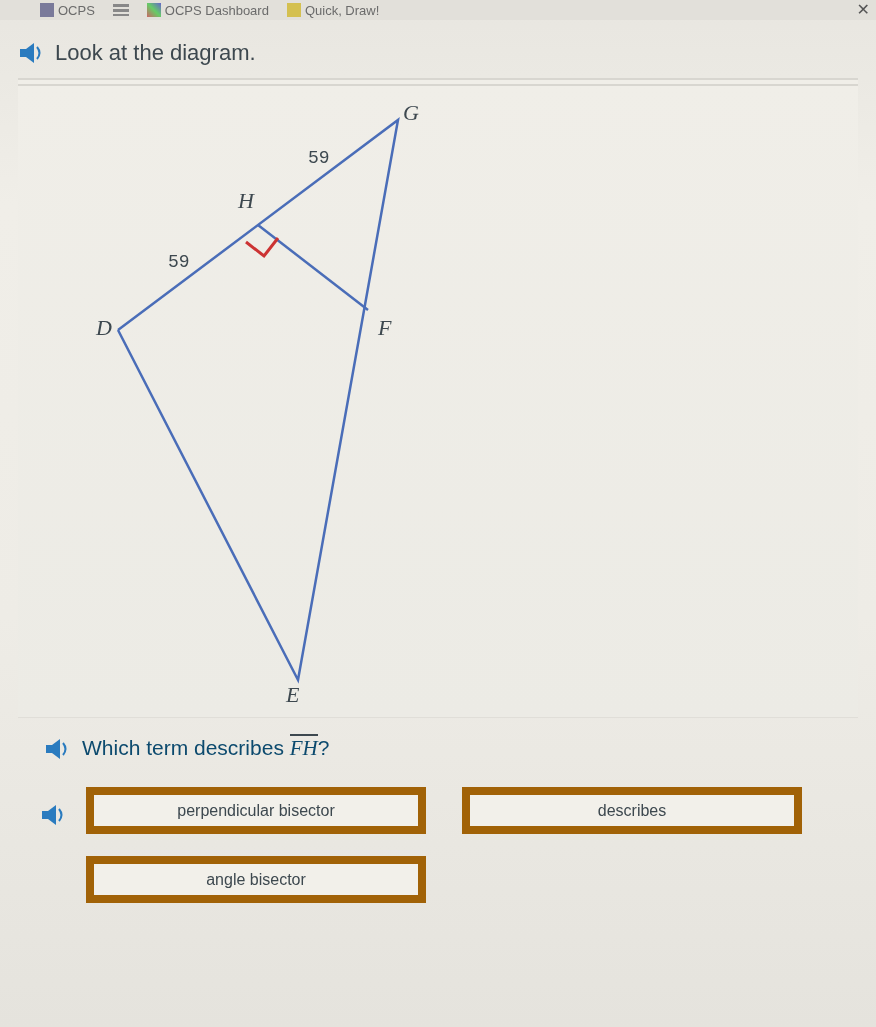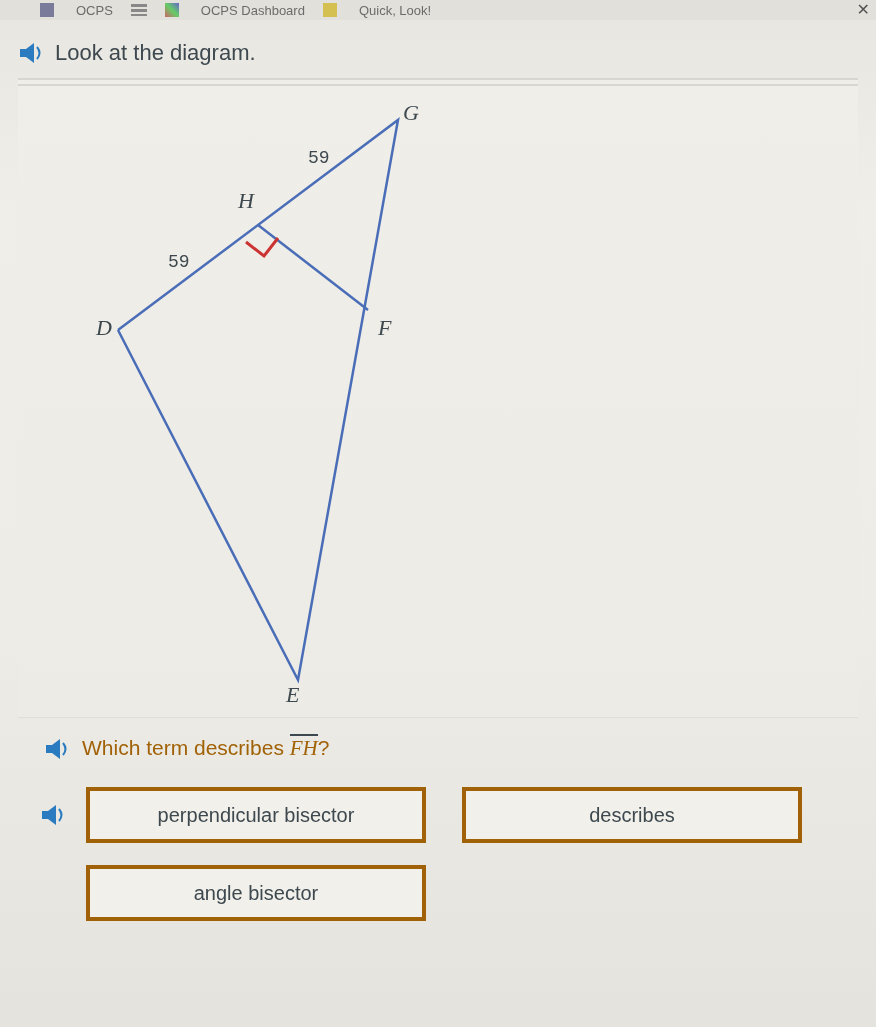--- a/index.html
+++ b/index.html
@@ -17,21 +17,21 @@
     align-items: center;
     gap: 18px;
     padding-left: 40px;
     font-size: 13px;
     color: #6b6b6b;
     background: #e2e0da;
   }
   .bookmark-item {
     display: flex;
     align-items: center;
-    gap: 22px;
+    gap: 4px;
     justify-content: flex-end;
   }
   .bm-icon {
     width: 14px;
     height: 14px;
     background: #888;
     display: inline-block;
   }
   .x-close {
     position: absolute;
@@ -91,21 +91,21 @@
     color: #3d484f;
   }
   .question-row {
     display: flex;
     align-items: center;
     gap: 10px;
     margin: 18px 0 26px 26px;
   }
   .question-text {
     font-size: 21px;
-    color: #a16207;
+    color: #0c4a6e;
   }
   .fh-segment {
     font-style: italic;
     font-family: Georgia, serif;
     position: relative;
     display: inline-block;
   }
   .fh-segment::before {
     content: "";
     position: absolute;
@@ -121,48 +121,48 @@
     gap: 18px;
     margin-left: 22px;
   }
   .answers-grid {
     display: grid;
     grid-template-columns: 340px 340px;
     gap: 22px 36px;
     flex-grow: 1;
   }
   .answer-btn {
-    border: 4px solid #a16207;
+    border: 8px solid #a16207;
     background: #f2f0ea;
-    height: 56px;
+    height: 47px;
     display: flex;
     align-items: center;
     justify-content: center;
-    font-size: 20px;
+    font-size: 16px;
     color: #3d484f;
     cursor: pointer;
     font-family: Verdana, sans-serif;
   }
 </style>
 </head>
 <body>
 
 <div class="bookmarks-bar">
   <div class="bookmark-item">
     <span class="bm-icon" style="background:#7a7a9a;"></span>
     <span>OCPS</span>
   </div>
   <span class="bm-icon" style="width:16px;height:12px;background:linear-gradient(#888 0 3px,transparent 3px 5px,#888 5px 8px,transparent 8px 10px,#888 10px 12px);"></span>
   <div class="bookmark-item">
     <span class="bm-icon" style="background:linear-gradient(45deg,#c66,#6c6,#66c);"></span>
     <span>OCPS Dashboard</span>
   </div>
   <div class="bookmark-item">
     <span class="bm-icon" style="background:#d4c050;"></span>
-    <span>Quick, Look!</span>
+    <span>Quick, Draw!</span>
   </div>
   <span class="x-close">✕</span>
 </div>
 
 <div class="content">
 
   <div class="prompt-row">
     <svg class="speaker-icon" viewBox="0 0 28 24">
       <polygon points="2,8 8,8 16,2 16,22 8,16 2,16" fill="#2a7bbf"></polygon>
       <path d="M19 6 Q24 12 19 18" stroke="#2a7bbf" stroke-width="2" fill="none"></path>

